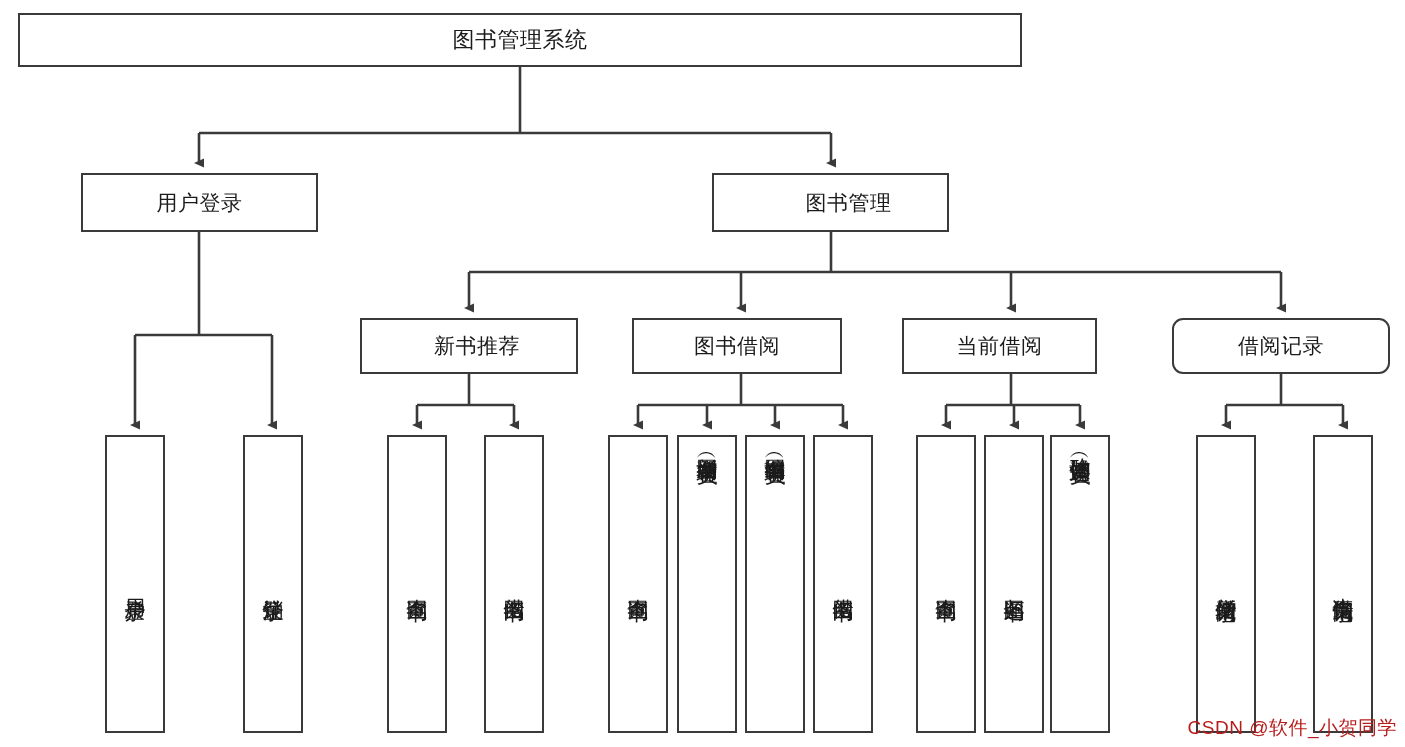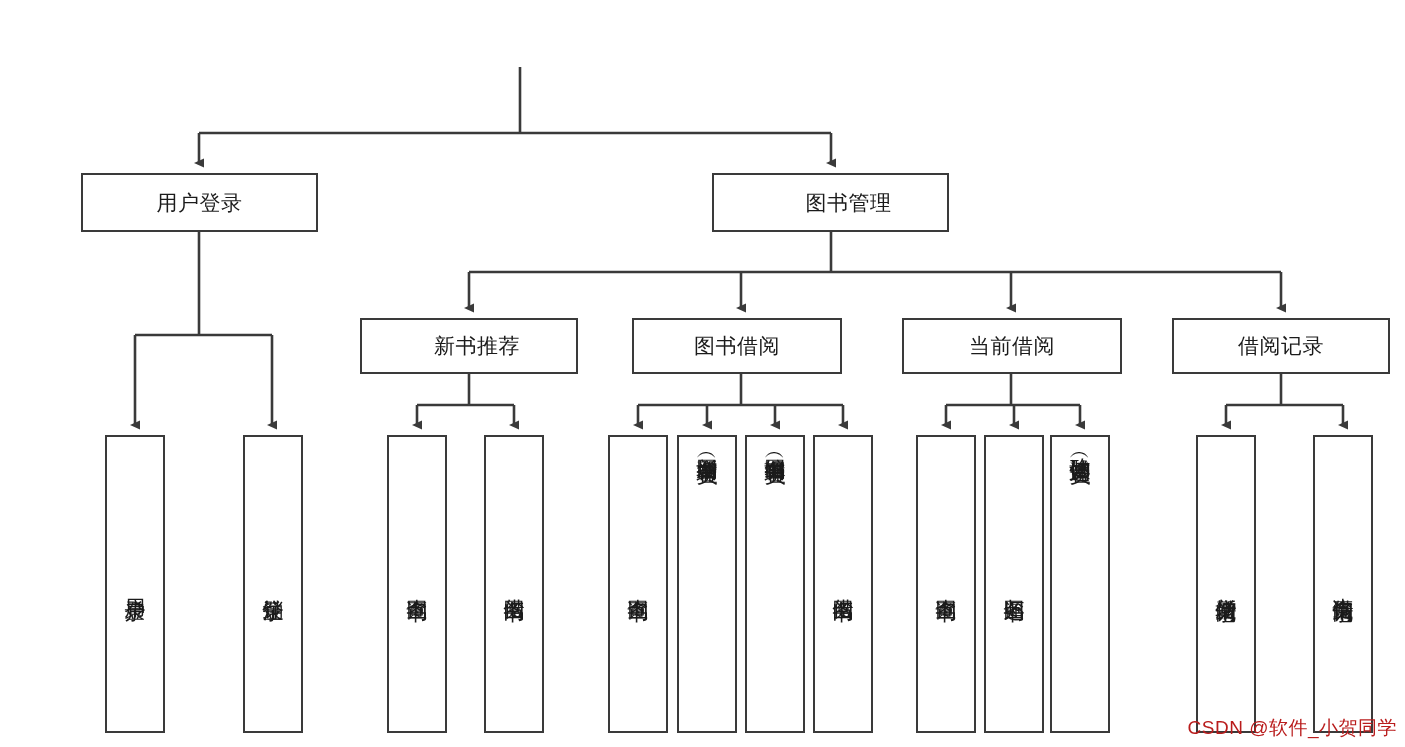--- a/index.html
+++ b/index.html
@@ -126,38 +126,41 @@
       <path d="M1014,405 L1014,425" marker-end="url(#arrow)"></path>
       <path d="M1080,405 L1080,425" marker-end="url(#arrow)"></path>
 
       <path d="M1281,374 L1281,405"></path>
       <path d="M1226,405 L1343,405"></path>
       <path d="M1226,405 L1226,425" marker-end="url(#arrow)"></path>
       <path d="M1343,405 L1343,425" marker-end="url(#arrow)"></path>
     </g>
   </svg>
 
+  <div class="node horizontal root" style="left:18px; top:13px; width:1004px; height:54px;">
+    <span class="label">图书管理系统</span>
+  </div>
 
   <div class="node horizontal" style="left:81px; top:173px; width:237px; height:59px;">
     <span class="label">用户登录</span>
   </div>
   <div class="node horizontal" style="left:712px; top:173px; width:237px; height:59px;padding-left:36px;">
     <span class="label">图书管理</span>
   </div>
 
   <div class="node horizontal" style="left:360px; top:318px; width:218px; height:56px;padding-left:16px;">
     <span class="label">新书推荐</span>
   </div>
   <div class="node horizontal" style="left:632px; top:318px; width:210px; height:56px;">
     <span class="label">图书借阅</span>
   </div>
-  <div class="node horizontal" style="left:902px; top:318px; width:220px; height:56px;align-items:center;">
+  <div class="node horizontal" style="left:902px; top:318px; width:195px; height:56px;align-items:center;">
     <span class="label">当前借阅</span>
   </div>
-  <div class="node horizontal" style="left:1172px; top:318px; width:218px; height:56px;">
+  <div class="node horizontal" style="left:1172px; top:318px; width:218px; height:56px;border-radius:11px;">
     <span class="label">借阅记录</span>
   </div>
 
   <div class="node vertical center-text" style="left:105px; top:435px; width:60px; height:298px;">
     <span class="label">用户登录</span>
   </div>
   <div class="node vertical center-text" style="left:243px; top:435px; width:60px; height:298px;">
     <span class="label">注销登录</span>
   </div>
 

